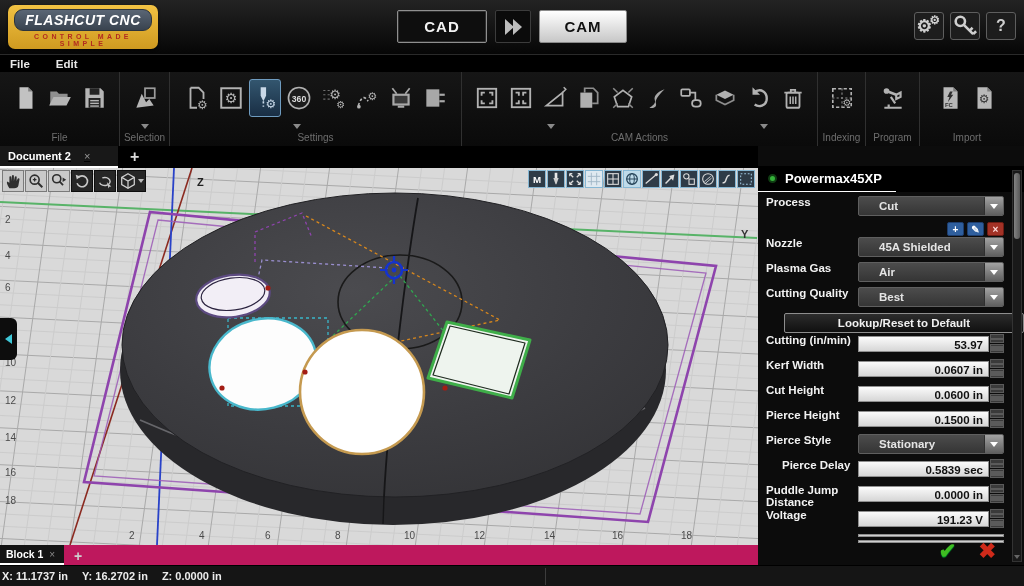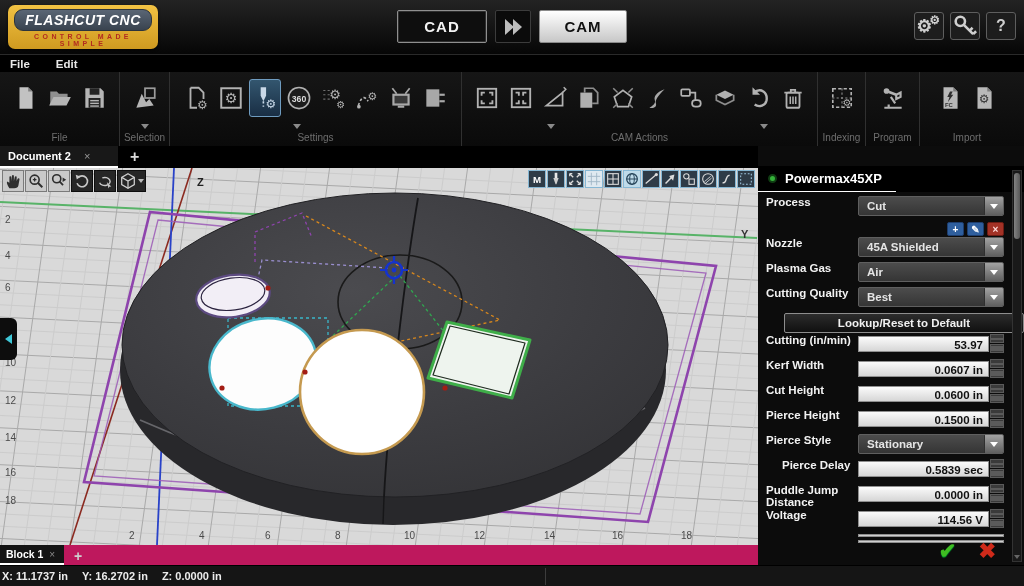--- a/index.html
+++ b/index.html
@@ -45,21 +45,21 @@
   .ribtn.hl{background:linear-gradient(#33566f,#192e44);border:1px solid #6f9cc0;}
   .glabel{position:absolute;bottom:3px;width:100%;text-align:center;color:#6e6e6e;font-size:10px;}
   .gchev{position:absolute;bottom:17px;width:0;height:0;border-left:4px solid transparent;
     border-right:4px solid transparent;border-top:5px solid #8a8a8a;}
   .gt{fill:#b2b2b2;}
   .gtd{fill:#333;}
 
   
   #doctabs{position:absolute;left:0;top:146px;width:758px;height:22px;background:#000;}
   .tab{position:absolute;left:0;top:0;height:22px;width:118px;background:#181818;
-    border-bottom:2px solid #fff;display:flex;align-items:center;padding:0 8px;gap:13px;}
+    border-bottom:2px solid #fff;display:flex;align-items:center;padding:0 8px;gap:13px;text-decoration:underline;}
   .tab .tname{color:#fff;font-size:11px;font-weight:bold;}
   .tab .tclose{color:#9a9a9a;font-size:11px;}
   .tadd{position:absolute;left:130px;top:0;height:22px;display:flex;align-items:center;color:#ddd;
     font-size:16px;font-weight:bold;}
 
   
   #viewport{position:absolute;left:0;top:168px;width:758px;height:377px;background:#d9d9d9;overflow:hidden;}
   #vpsvg{position:absolute;left:0;top:0;}
   .ruler{position:absolute;color:#4a4a4a;font-size:10px;}
   #z-label{position:absolute;left:197px;top:8px;color:#222;font-size:11px;font-weight:bold;}
@@ -89,21 +89,21 @@
     display:flex;align-items:center;padding-left:10px;gap:8px;border-bottom:1px solid #fff;
     border-image:linear-gradient(to right,#fff 0 52%,transparent 52%) 1;}
   #panel-header .dot{width:9px;height:9px;border-radius:50%;background:#35b33a;border:2px solid #0f3d12;}
   #panel-header .ptitle{color:#fff;font-weight:bold;font-size:13px;}
   #panel-rows{position:absolute;left:0;top:50px;width:252px;}
   .prow{display:flex;align-items:flex-start;height:25px;padding:0 6px 0 8px;}
   .prow .plabel{flex:1;color:#f2f2f2;font-size:11.5px;font-weight:bold;}
   .prow .plabel.ind{padding-left:16px;}
   .dd{width:146px;height:20px;background:linear-gradient(#4c4c4c,#353535);border:1px solid #5f5f5f;
     display:flex;align-items:center;border-radius:2px;}
-  .dd .ddval{flex:1;color:#e4e4e4;font-size:11.5px;font-weight:bold;padding-left:8px;white-space:nowrap;}
+  .dd .ddval{flex:1;color:#e4e4e4;font-size:11.5px;font-weight:bold;padding-left:20px;white-space:nowrap;}
   .dd .ddbtn{width:19px;height:18px;background:linear-gradient(#a2a2a2,#5f5f5f);border-left:1px solid #2f2f2f;
     display:flex;align-items:center;justify-content:center;border-radius:1px;}
   .tri-d{width:0;height:0;border-left:4px solid transparent;border-right:4px solid transparent;border-top:5px solid #fff;}
   .tri-u{width:0;height:0;border-left:3px solid transparent;border-right:3px solid transparent;border-bottom:4px solid #fff;}
   .tri-d.sm{border-left-width:3px;border-right-width:3px;border-top-width:4px;}
   .numwrap{width:146px;display:flex;align-items:center;}
   .numfield{flex:1;height:16px;background:linear-gradient(#fbfbfb,#d6d6d6);border:1px solid #8f8f8f;
     color:#101010;font-size:11.5px;font-weight:bold;text-align:right;padding:0 5px;line-height:17px;}
   .spin{width:14px;height:19px;display:flex;flex-direction:column;gap:1px;margin-left:1px;}
   .spin div{flex:1;background:#3a3a3a;border:1px solid #5a5a5a;display:flex;align-items:center;justify-content:center;}
@@ -817,21 +817,21 @@
               </div>
               <div>
                 <div class="tri-d sm"></div>
               </div>
             </div>
         </div>
       </div>
       <div class="prow">
         <span class="plabel">Voltage</span>
         <div class="numwrap">
-          <div class="numfield">114.56 V</div>
+          <div class="numfield">191.23 V</div>
           <div class="spin">
               <div>
                 <div class="tri-u"></div>
               </div>
               <div>
                 <div class="tri-d sm"></div>
               </div>
             </div>
         </div>
       </div>

